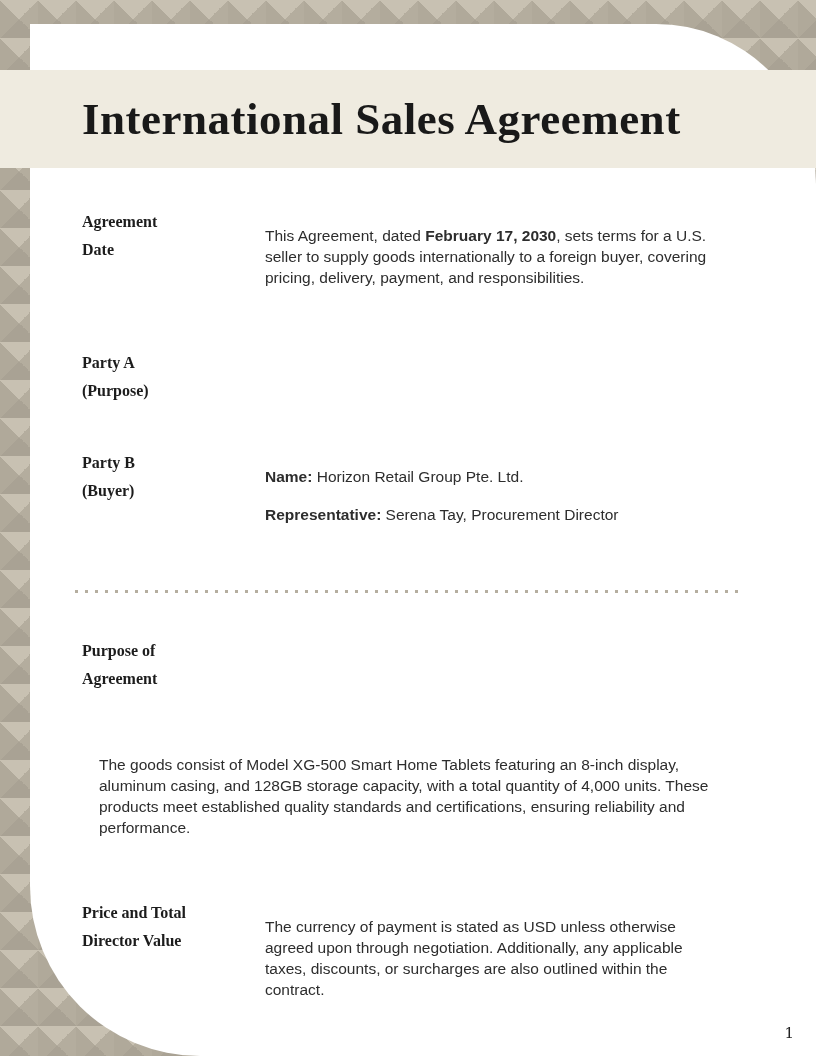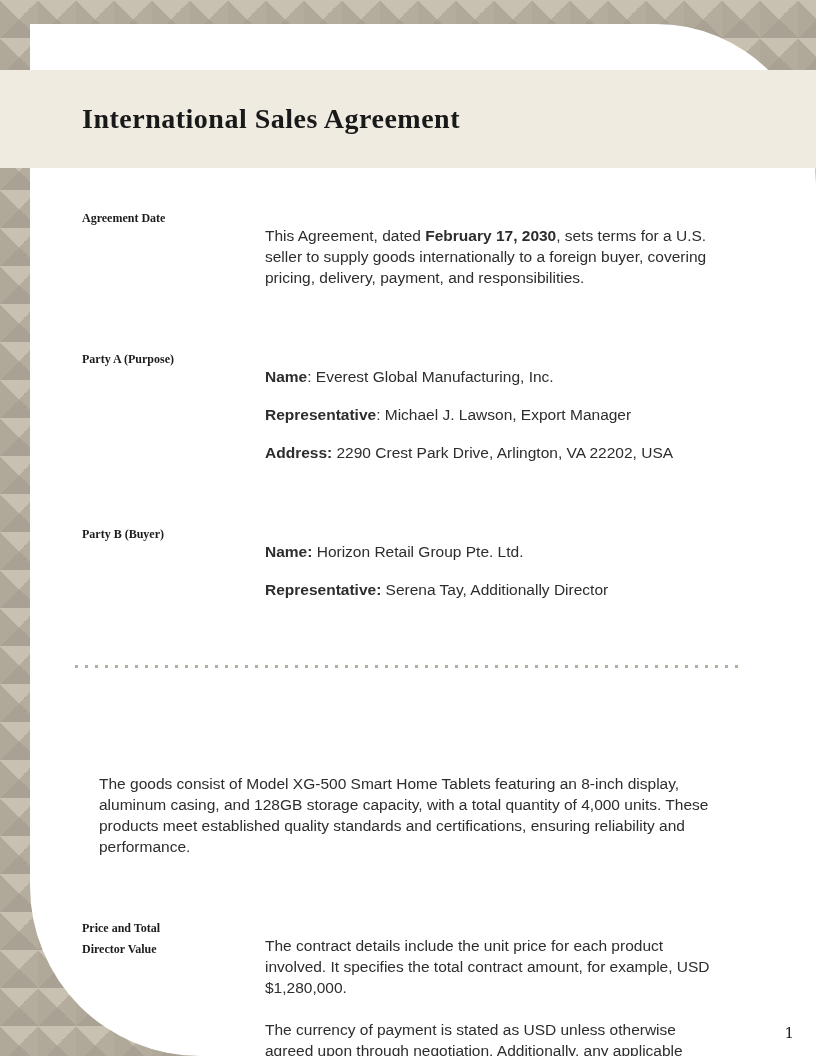--- a/index.html
+++ b/index.html
@@ -38,21 +38,21 @@
     background: #efebe0;
     z-index: 2;
     display: flex;
     align-items: center;
   }
   .band h1 {
     margin: 0;
     padding-left: 82px;
     font-family: "Liberation Serif", serif;
     font-weight: 600;
-    font-size: 28px;
+    font-size: 45px;
     letter-spacing: 0.5px;
     color: #191919;
   }
 
   .content {
     position: absolute;
     left: 82px; top: 168px;
     width: 658px;
     z-index: 3;
   }
@@ -61,22 +61,22 @@
     display: flex;
     margin-top: 44px;
   }
   .row:first-child { margin-top: 40px; }
 
   .row .label {
     flex: 0 0 104px;
     margin: 0 62px 0 0;
     font-family: "Liberation Serif", serif;
     font-weight: 700;
-    font-size: 12px;
-    line-height: 21px;
+    font-size: 16px;
+    line-height: 28px;
     color: #1c1c1c;
   }
 
   .row .body {
     flex: 1 1 auto;
     font-size: 15.5px;
     line-height: 21px;
     color: #2d2d2d;
   }
   .row .body p { margin: 17px; }
@@ -114,47 +114,42 @@
   <main class="content" id="sections-mount">
   <section class="row">
     <h2 class="label">Agreement Date</h2>
     <div class="body">
           <p><span>This Agreement, dated </span><span class="b">February 17, 2030</span><span>, sets terms for a U.S. seller to supply goods internationally to a foreign buyer, covering pricing, delivery, payment, and responsibilities.</span></p>
         </div>
   </section>
 
   <section class="row tight">
     <h2 class="label">Party A (Purpose)</h2>
-    <div class="body">
-          <p><span class="b">Name</span><span>: Everest Global Manufacturing, Inc.</span></p>
-          <p><span class="b">Representative</span><span>: Michael J. Lawson, Export Manager</span></p>
-          <p><span class="b">Address:</span><span> 2290 Crest Park Drive, Arlington, VA 22202, USA</span></p>
-        </div>
   </section>
 
   <section class="row tight">
     <h2 class="label">Party B (Buyer)</h2>
     <div class="body">
           <p><span class="b">Name:</span><span> Horizon Retail Group Pte. Ltd.</span></p>
-          <p><span class="b">Representative:</span><span> Serena Tay, Additionally Director</span></p>
+          <p><span class="b">Representative:</span><span> Serena Tay, Procurement Director</span></p>
         </div>
   </section>
 <div class="divider"></div>
   <section class="row">
+    <h2 class="label">Purpose of Agreement</h2>
   </section>
 
   <section class="row">
     <div class="body">
           <p><span>The goods consist of Model XG-500 Smart Home Tablets featuring an 8-inch display, aluminum casing, and 128GB storage capacity, with a total quantity of 4,000 units. These products meet established quality standards and certifications, ensuring reliability and performance.</span></p>
         </div>
   </section>
 
   <section class="row">
     <h2 class="label">Price and Total Director Value</h2>
     <div class="body">
-          <p><span>The contract details include the unit price for each product involved. It specifies the total contract amount, for example, USD $1,280,000.</span></p>
           <p><span>The currency of payment is stated as USD unless otherwise agreed upon through negotiation. Additionally, any applicable taxes, discounts, or surcharges are also outlined within the contract.</span></p>
         </div>
   </section>
 </main>
 
   <div class="pagenum">1</div>
 </div>
 
 </body></html>

